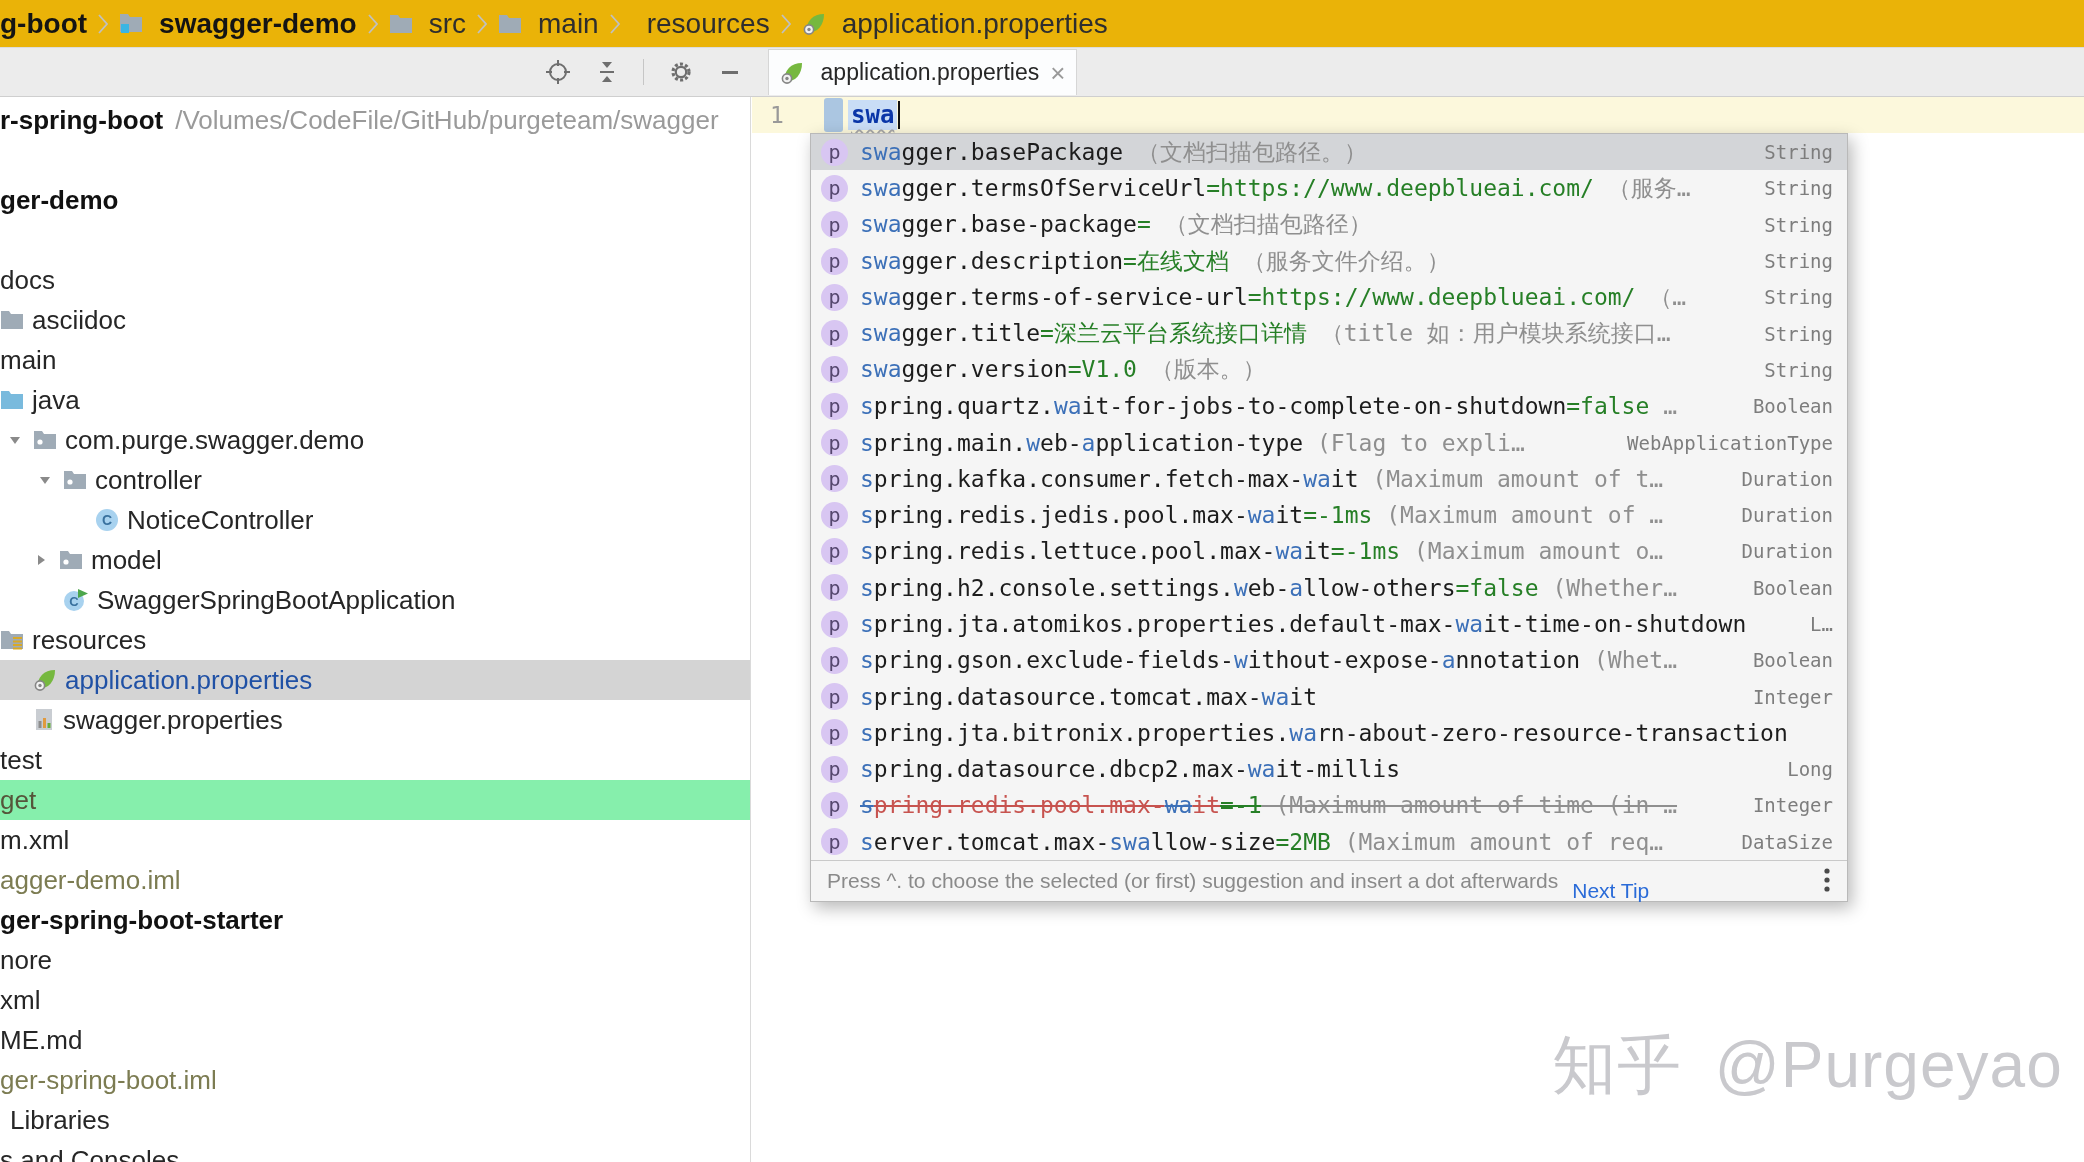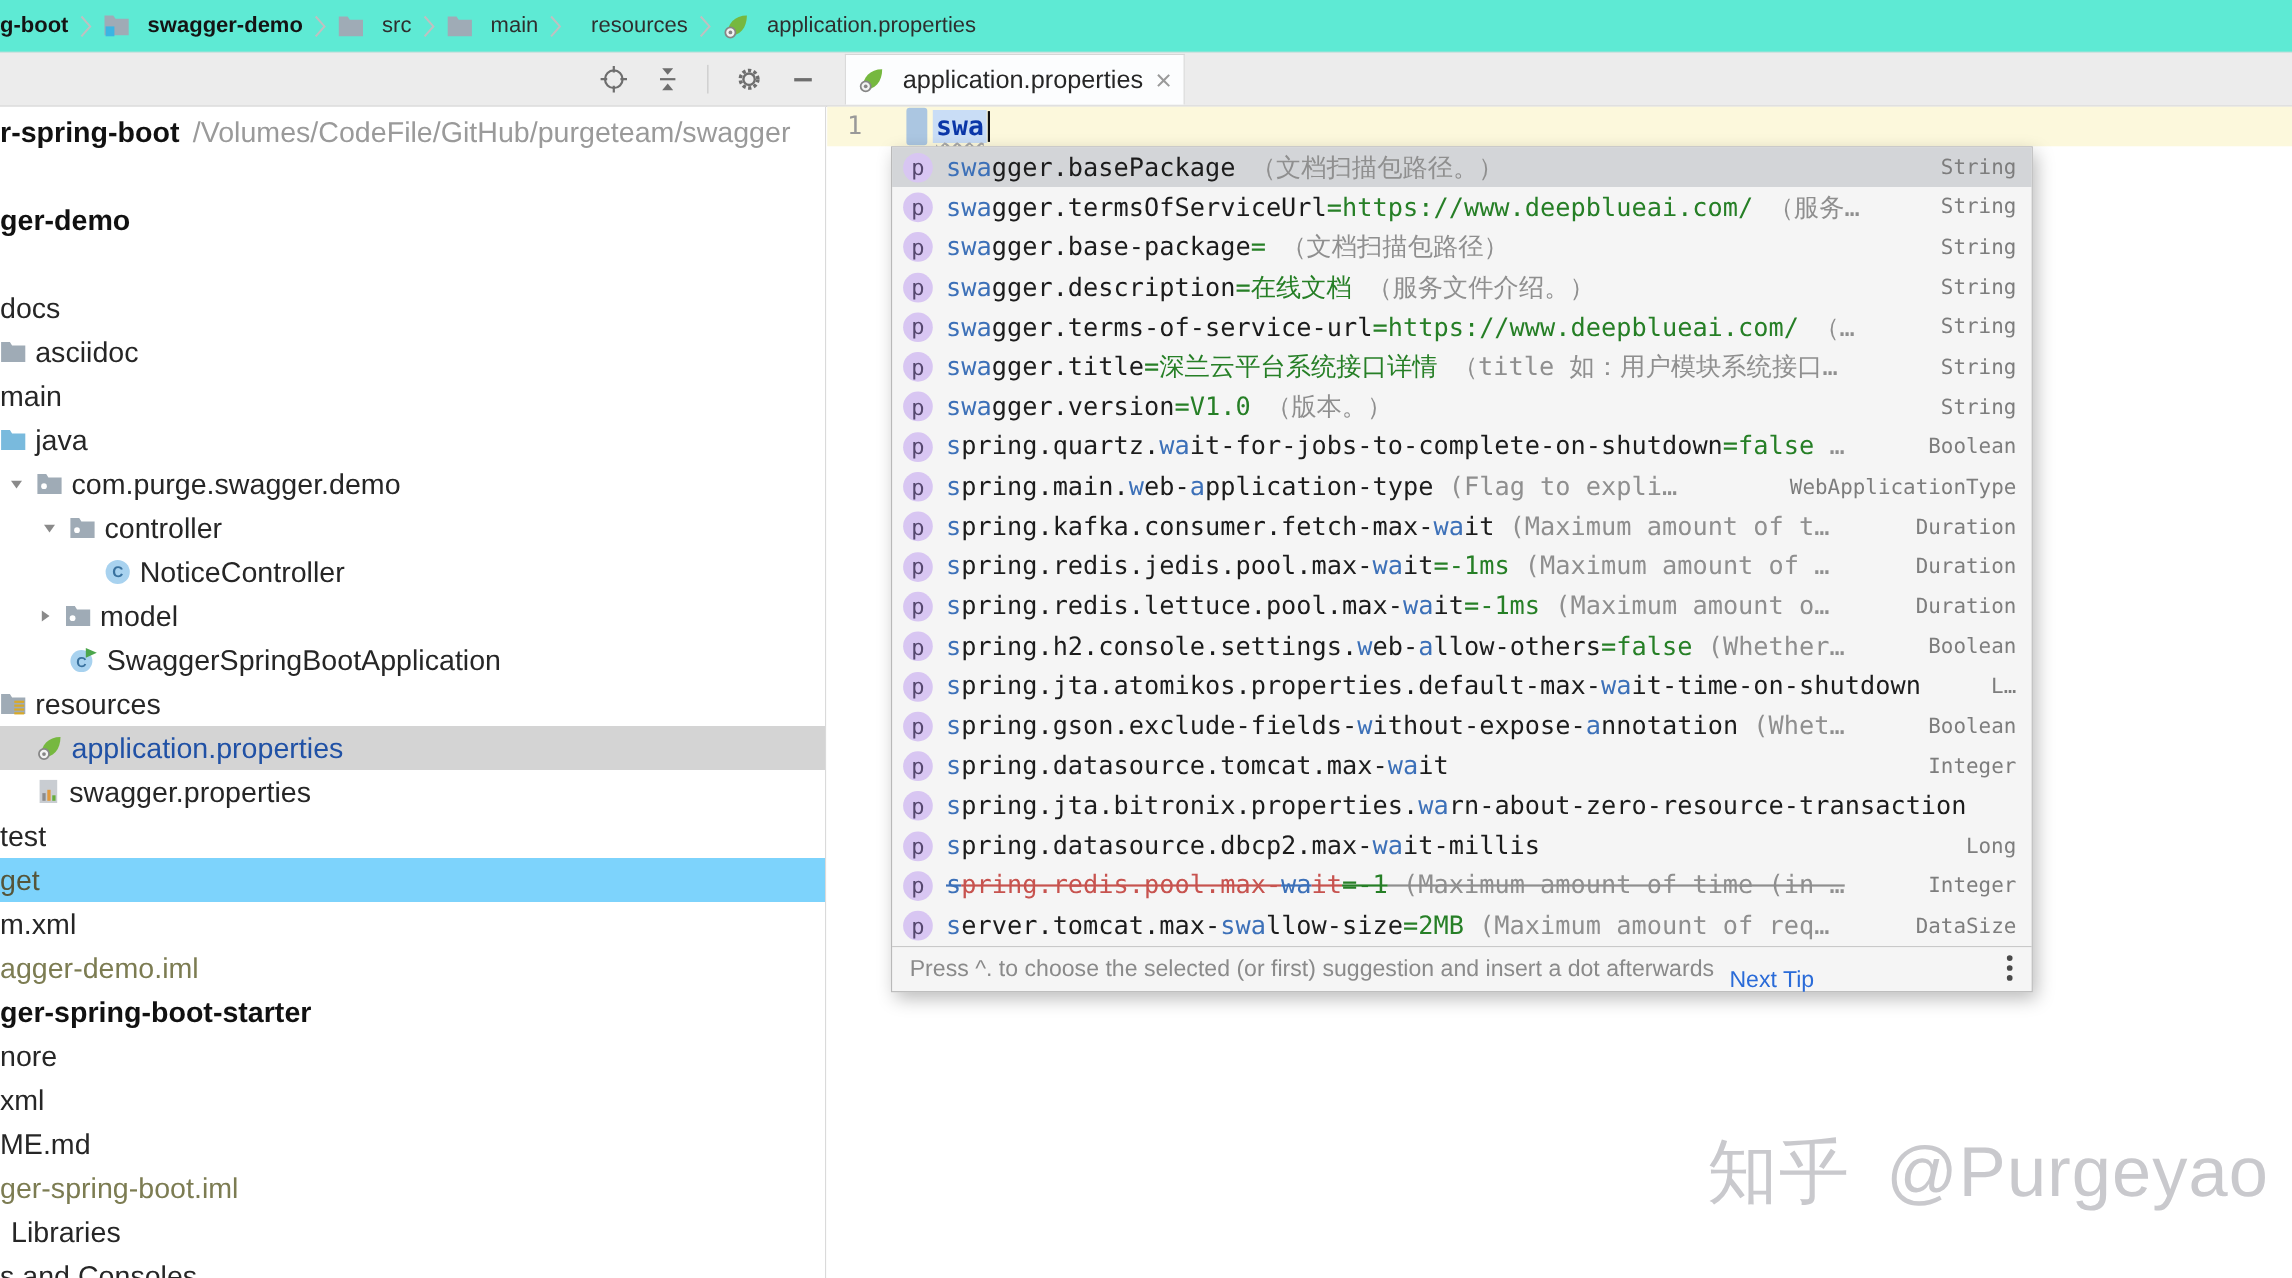--- a/index.html
+++ b/index.html
@@ -1,22 +1,22 @@
 <!DOCTYPE html>
 <html><head>
 <meta charset="utf-8">
 <style>
   html,body{margin:0;padding:0;background:#fff;}
   .screen{position:relative;width:2084px;height:1162px;background:#ffffff;overflow:hidden;
           font-family:"Liberation Sans",sans-serif;}
 
   
-  .breadcrumb-bar{position:absolute;left:0;top:0;width:100%;height:48px;background:#5eead4;
+  .breadcrumb-bar{position:absolute;left:0;top:0;width:100%;height:48px;background:#eab308;
     border-bottom:1px solid #dcdcdc;box-sizing:border-box;display:flex;align-items:center;
-    gap:10px;font-size:20px;color:#2e2e2e;white-space:nowrap;}
+    gap:10px;font-size:28px;color:#2e2e2e;white-space:nowrap;}
   .bc-item{display:flex;align-items:center;gap:8px;}
   .bc-item .lbl.bold{font-weight:700;color:#141414;}
   .bc-sep{display:flex;align-items:center;}
 
   
   .strip{position:absolute;left:0;top:48px;width:100%;height:49px;background:#ececec;
     border-bottom:1px solid #cfcfcf;box-sizing:border-box;}
   .pt-toolbar{position:absolute;left:545px;top:0;height:48px;display:flex;align-items:center;gap:24px;}
   .tb-sep{width:1px;height:26px;background:#c6c6c6;}
   .tb-btn{display:flex;align-items:center;}
@@ -26,21 +26,21 @@
   .tab-underline{position:absolute;left:768px;top:90px;width:309px;height:7px;background:#4083c9;}
   .tab-close{color:#9a9a9a;font-size:26px;line-height:1;margin-left:2px;}
 
   
   .sidebar{position:absolute;left:0;top:97px;width:751px;height:1065px;background:#ffffff;
     border-right:1px solid #dadada;box-sizing:border-box;overflow:hidden;padding-top:3px;}
   .trow{height:40px;display:flex;align-items:center;font-size:26px;color:#262626;
     white-space:nowrap;overflow:hidden;}
   .trow.sel{background:#d4d4d4;}
   .trow.sel .tlabel{color:#2051a5;}
-  .trow.hl{background:#7dd3fc;}
+  .trow.hl{background:#86efac;}
   .trow.hl .tlabel{color:#55553a;}
   .tlabel.bold{font-weight:700;color:#111;}
   .tlabel.olive{color:#7c7c52;text-align:center;}
   .tpath{color:#9a9a9a;margin-left:12px;}
   .tarrow{width:18px;flex:none;display:flex;align-items:center;margin-right:8px;}
   .ticon{flex:none;display:flex;align-items:center;margin-right:8px;}
 
   
   .editor{position:absolute;left:752px;top:97px;width:1332px;height:1065px;background:#ffffff;}
   .edline{position:absolute;left:0;top:0;width:100%;height:36px;background:#fcf8dc;}

